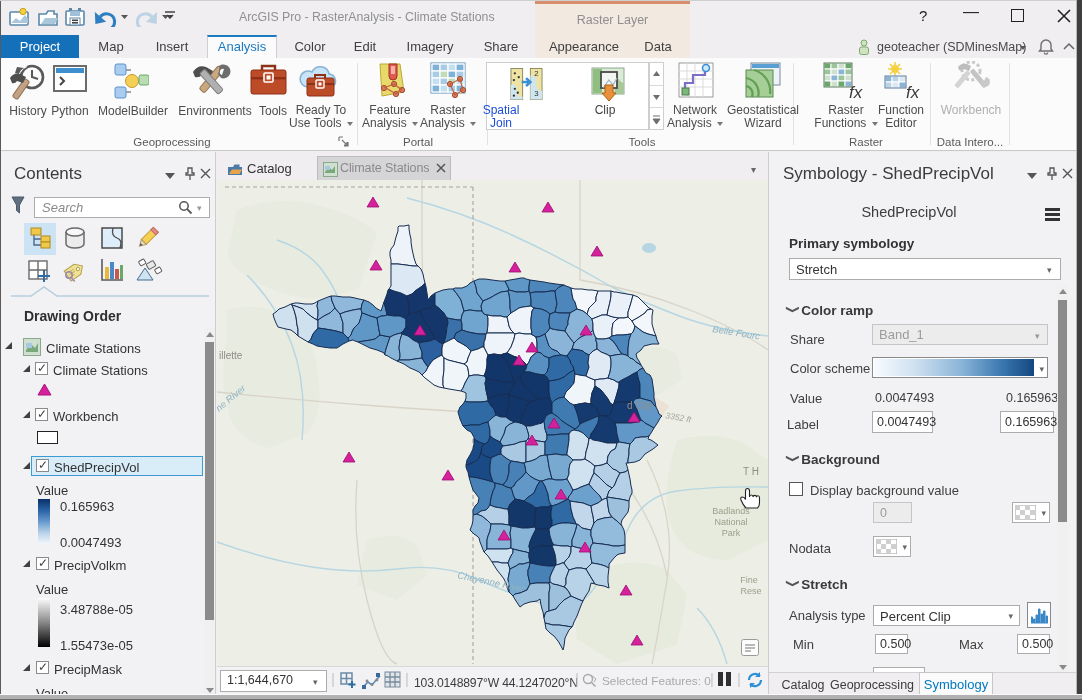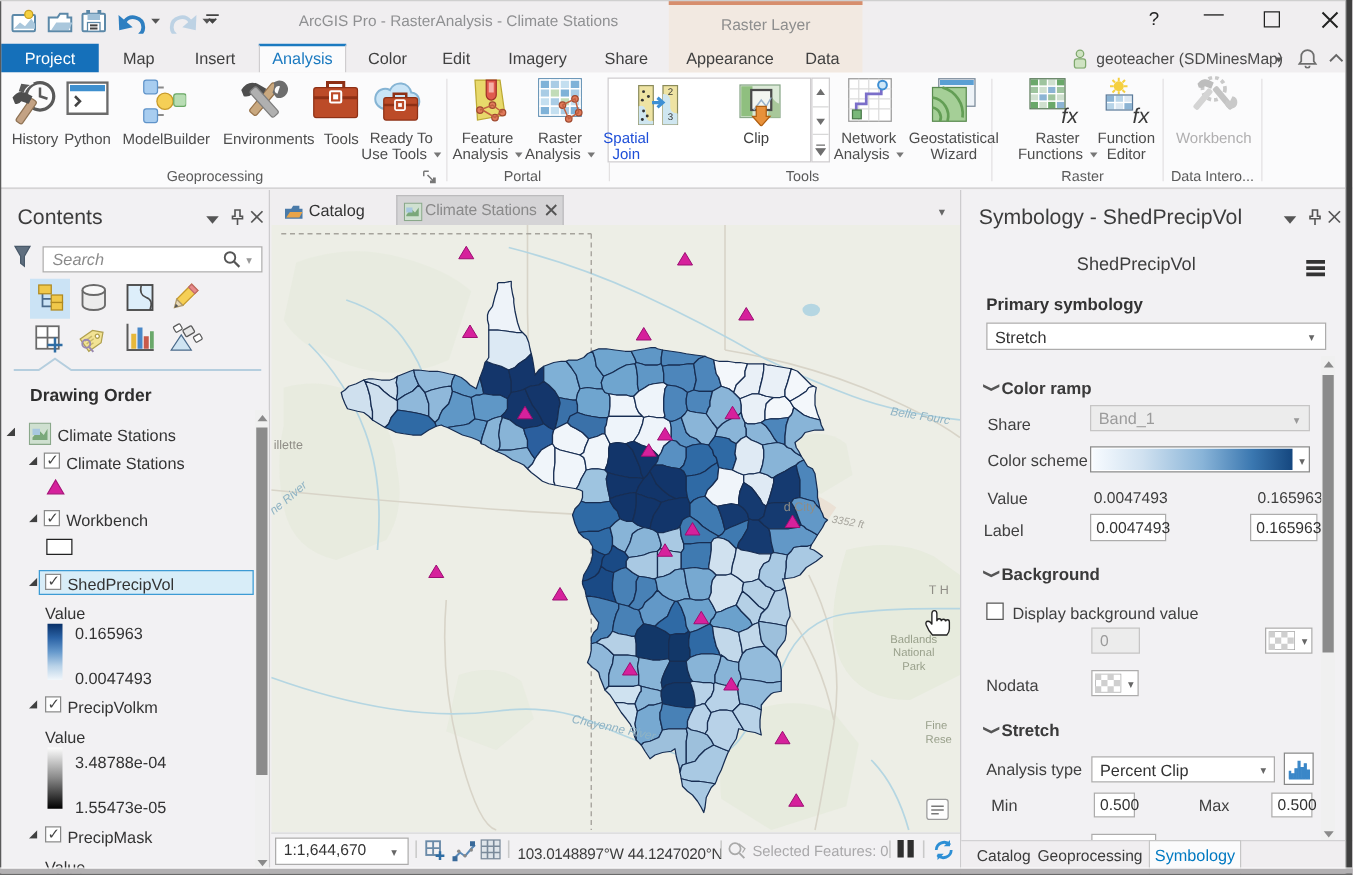--- a/index.html
+++ b/index.html
@@ -434,21 +434,21 @@
   <div class="titem" style="left:53px;top:308px">ShedPrecipVol</div>
   <div class="titem" style="left:35px;top:331px">Value</div>
   <div class="abs" style="left:37px;top:347px;width:12px;height:45px;background:linear-gradient(#083068,#2a62a5,#6699cc,#b8d2e8,#f2f7fb)"></div>
   <div class="titem" style="left:59px;top:347px">0.165963</div>
   <div class="titem" style="left:59px;top:383px">0.0047493</div>
   <div class="texp" style="left:22px;top:408px"></div>
   <div class="tchk" style="left:35px;top:405px"></div>
   <div class="titem" style="left:53px;top:406px">PrecipVolkm</div>
   <div class="titem" style="left:35px;top:430px">Value</div>
   <div class="abs" style="left:37px;top:446px;width:12px;height:49px;background:linear-gradient(#fdfdfd,#888,#000)"></div>
-  <div class="titem" style="left:59px;top:450px">3.48788e-04</div>
+  <div class="titem" style="left:59px;top:450px">3.48788e-05</div>
   <div class="titem" style="left:59px;top:486px">1.55473e-05</div>
   <div class="texp" style="left:22px;top:512px"></div>
   <div class="tchk" style="left:35px;top:509px"></div>
   <div class="titem" style="left:53px;top:510px">PrecipMask</div>
   <div class="titem" style="left:35px;top:534px">Value</div>
 
   <div class="sbtrack" style="left:203px;top:176px;width:11px;height:371px;background:#f0f0f0"></div>
   <div class="sbarrow" style="left:205px;top:180px;border-left:4px solid transparent;border-right:4px solid transparent;border-bottom:5px solid #8a8a8a"></div>
   <div class="sbthumb" style="left:204px;top:190px;height:278px"></div>
   <div class="sbarrow" style="left:205px;top:536px;border-left:4px solid transparent;border-right:4px solid transparent;border-top:5px solid #8a8a8a"></div>

